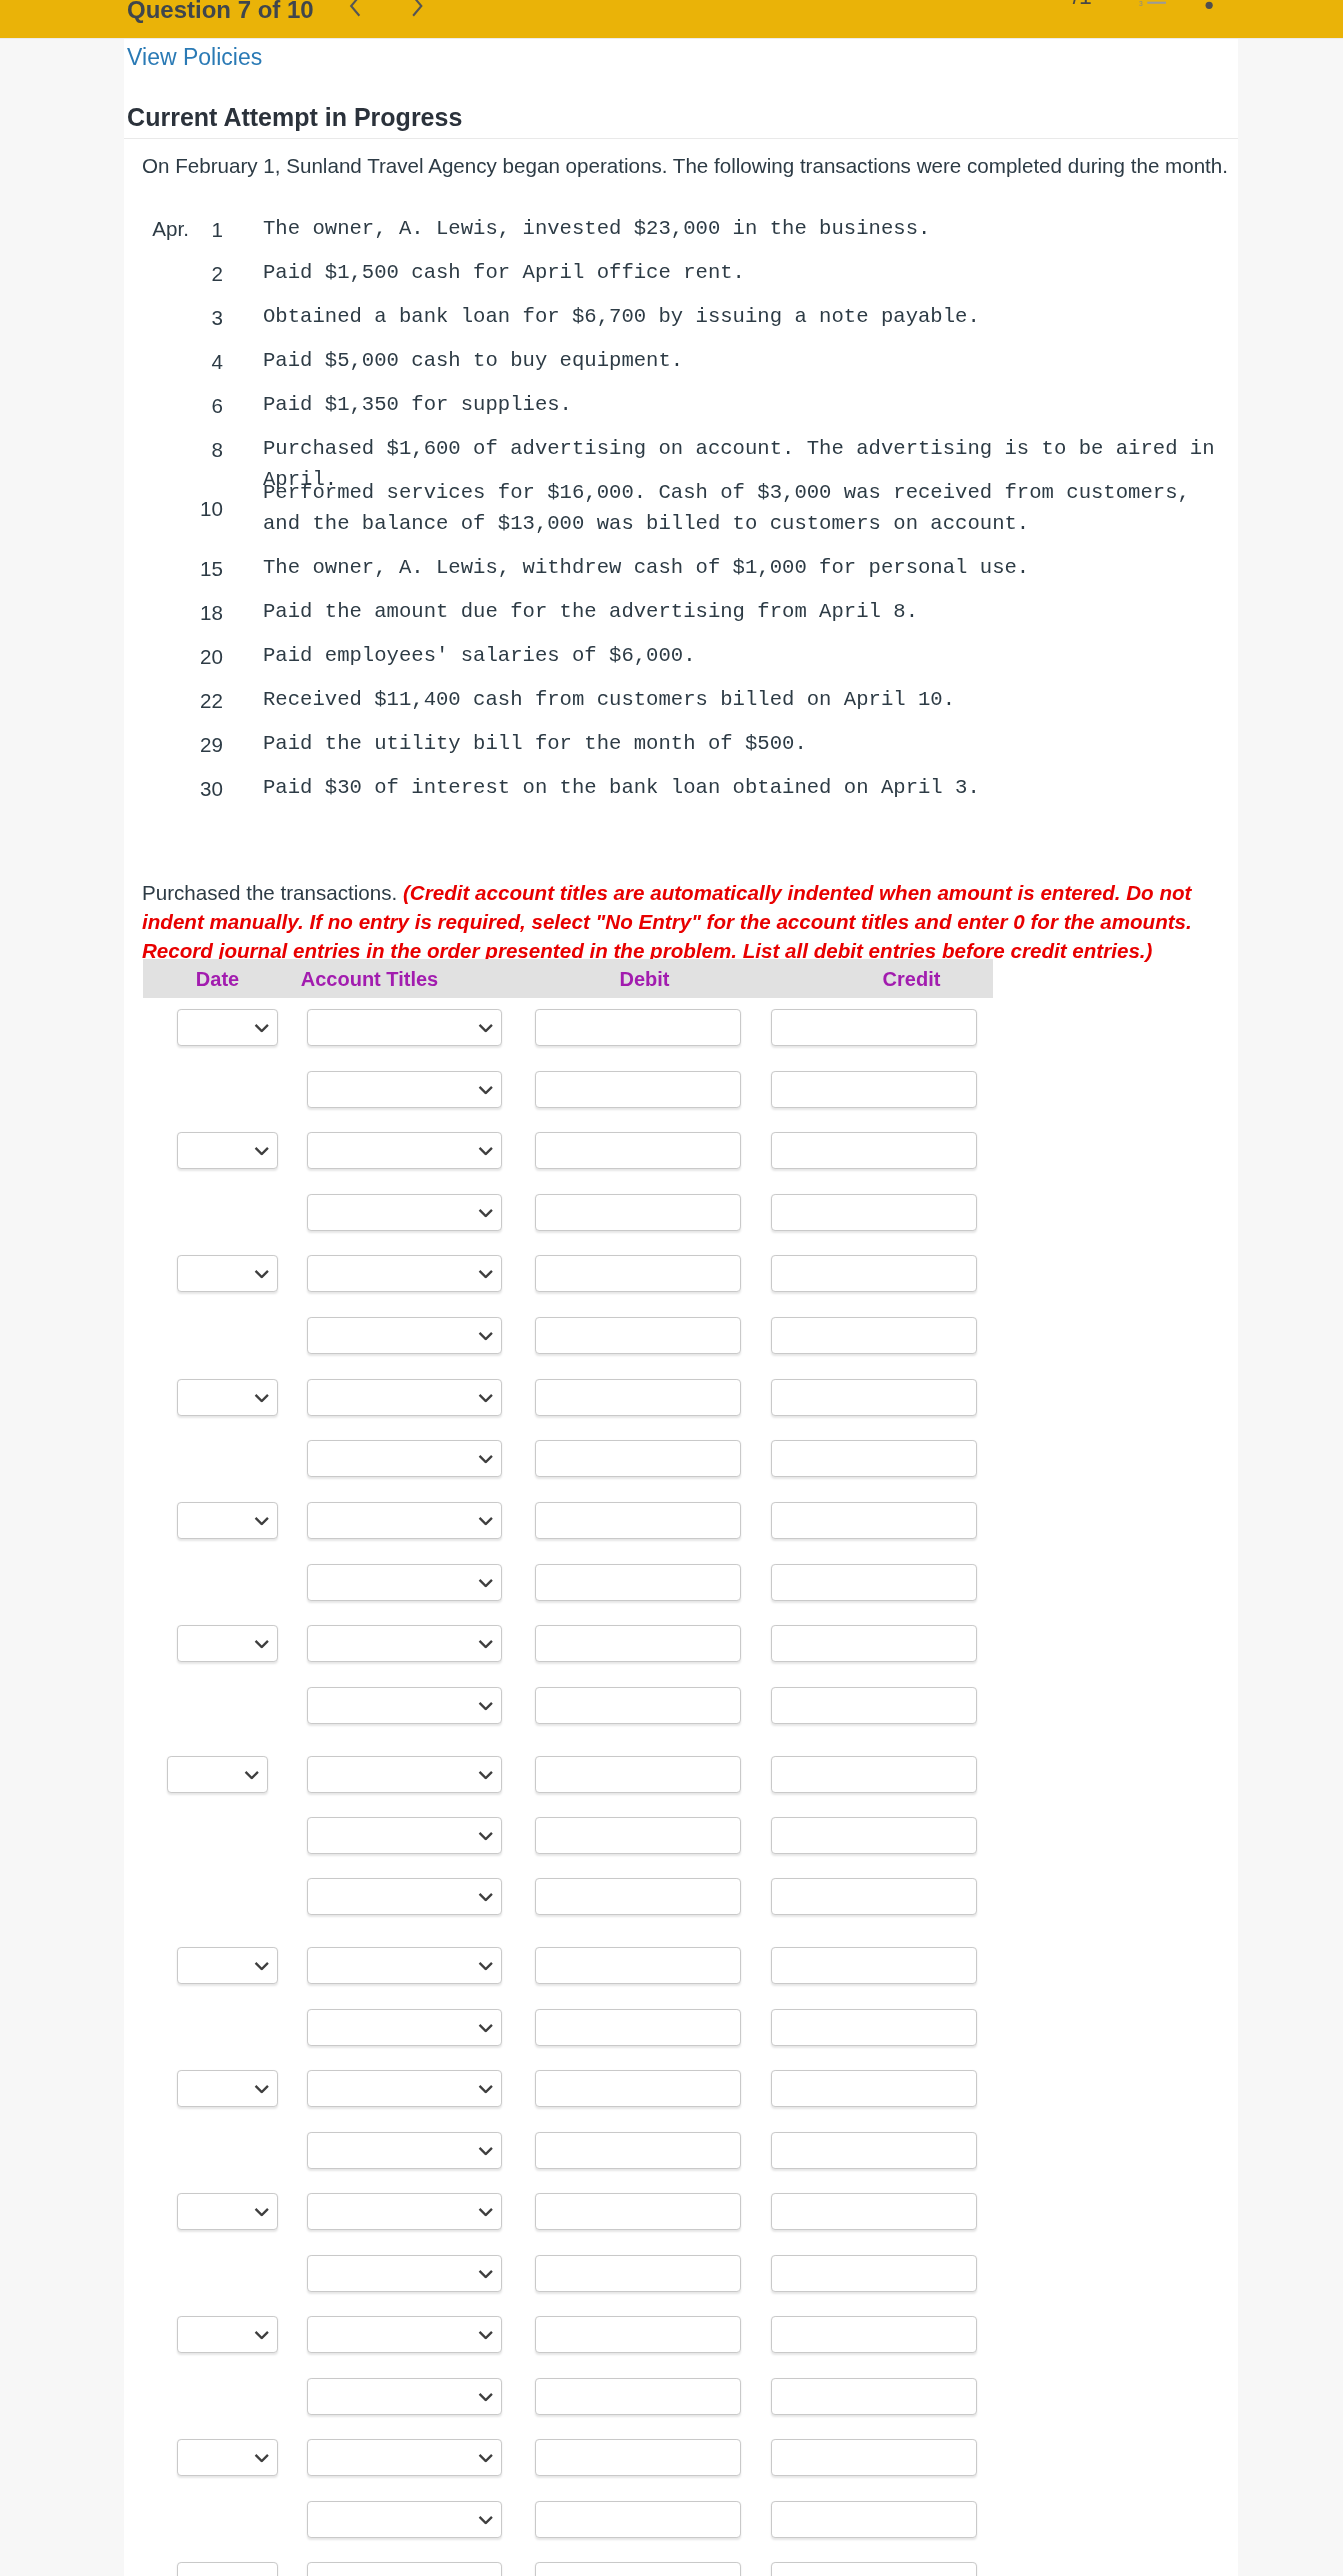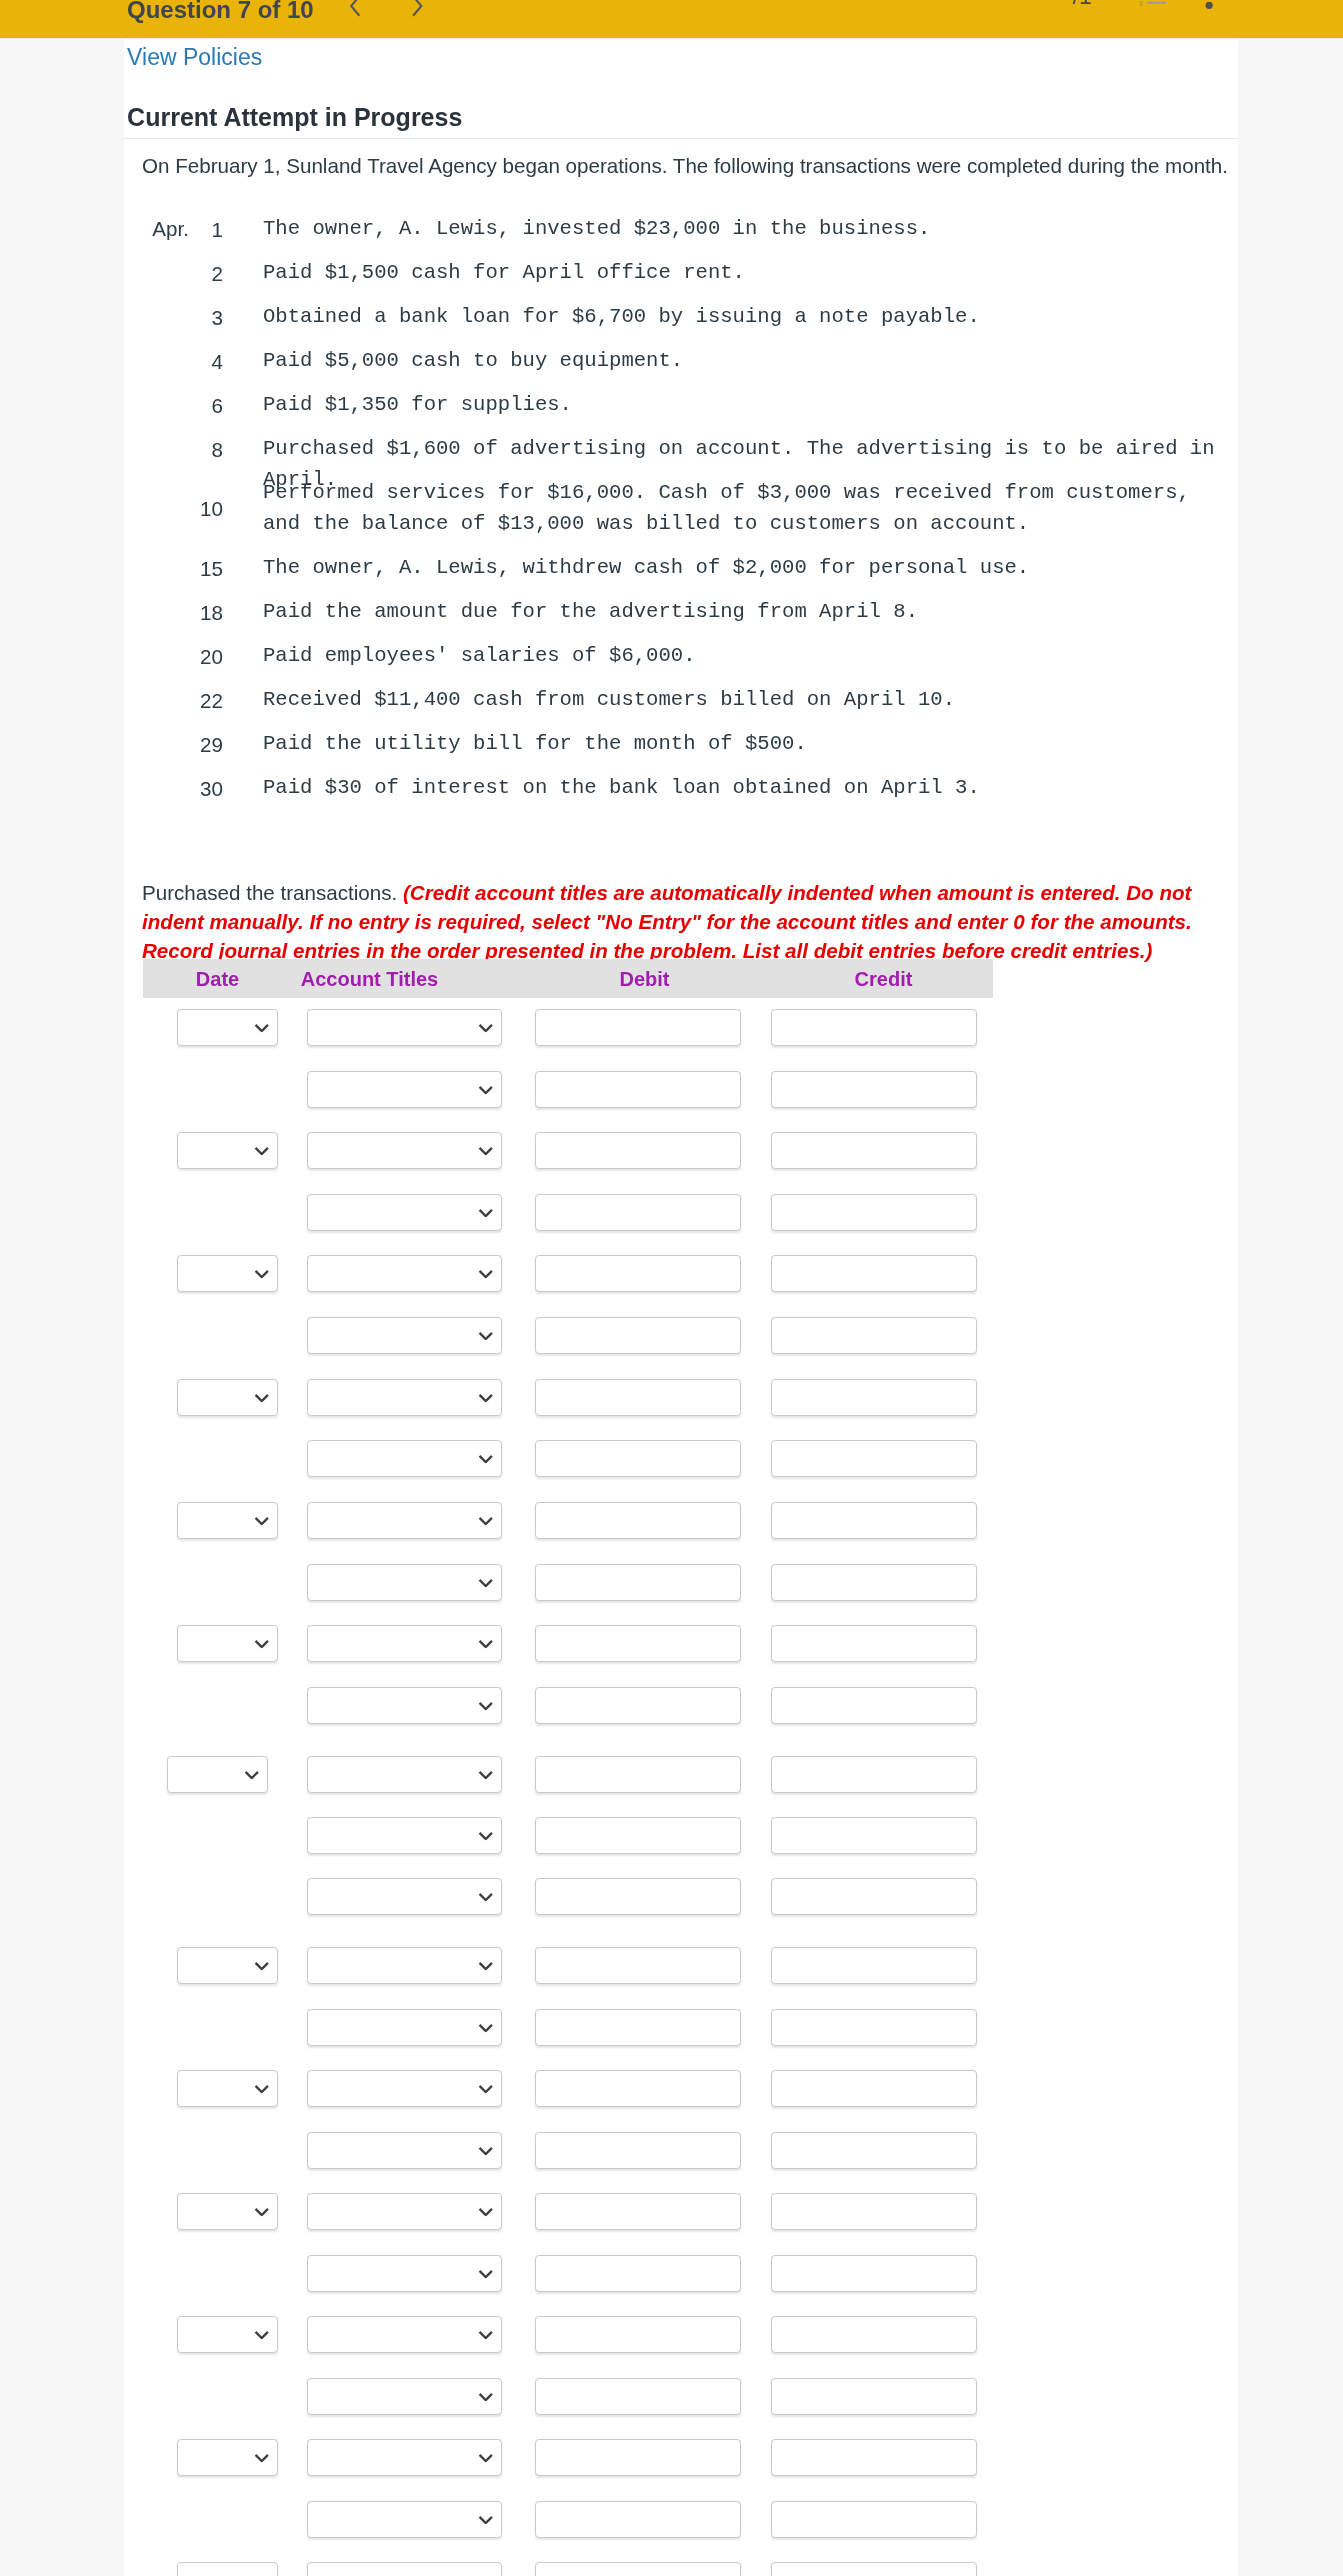--- a/index.html
+++ b/index.html
@@ -77,21 +77,21 @@
     position:absolute;left:18.5px;top:921px;width:850px;height:39px;
     background:#e1e1e1;
   }
   .jheader span{
     position:absolute;top:50%;transform:translate(-50%,-50%);
     font-size:20px;font-weight:700;color:#a21caf;white-space:nowrap;
   }
   .jh-date{left:75px;}
   .jh-account{left:227px;text-align:right;}
   .jh-debit{left:502px;}
-  .jh-credit{left:741px;}
+  .jh-credit{left:769px;}
 
   .jrow{position:absolute;left:0;width:1114px;height:37px;}
   .control{
     position:absolute;top:0;height:37px;background:#fff;
     border:1px solid #c9c9c9;border-radius:4.1px;
     box-shadow:0 1.5px 2.1px rgba(0,0,0,0.10);
     box-sizing:border-box;
   }
   .ctl-date{left:53px;width:101px;}
   .ctl-date.variant{left:43px;width:101px;}
@@ -182,21 +182,21 @@
       </div>
       <div class="t-item">
         <span class="t-month"></span>
         <span class="t-day">10</span>
         <span class="t-desc">Performed services for $16,000. Cash of $3,000 was received from customers, and the balance of $13,000 was billed to customers on account.</span>
         <div class="t-spacer" style="height: 62px;"></div>
       </div>
       <div class="t-item">
         <span class="t-month"></span>
         <span class="t-day">15</span>
-        <span class="t-desc">The owner, A. Lewis, withdrew cash of $2,000 for personal use.</span>
+        <span class="t-desc">The owner, A. Lewis, withdrew cash of $1,000 for personal use.</span>
         <div class="t-spacer" style="height: 31px;"></div>
       </div>
       <div class="t-item">
         <span class="t-month"></span>
         <span class="t-day">18</span>
         <span class="t-desc">Paid the amount due for the advertising from April 8.</span>
         <div class="t-spacer" style="height: 31px;"></div>
       </div>
       <div class="t-item">
         <span class="t-month"></span>

